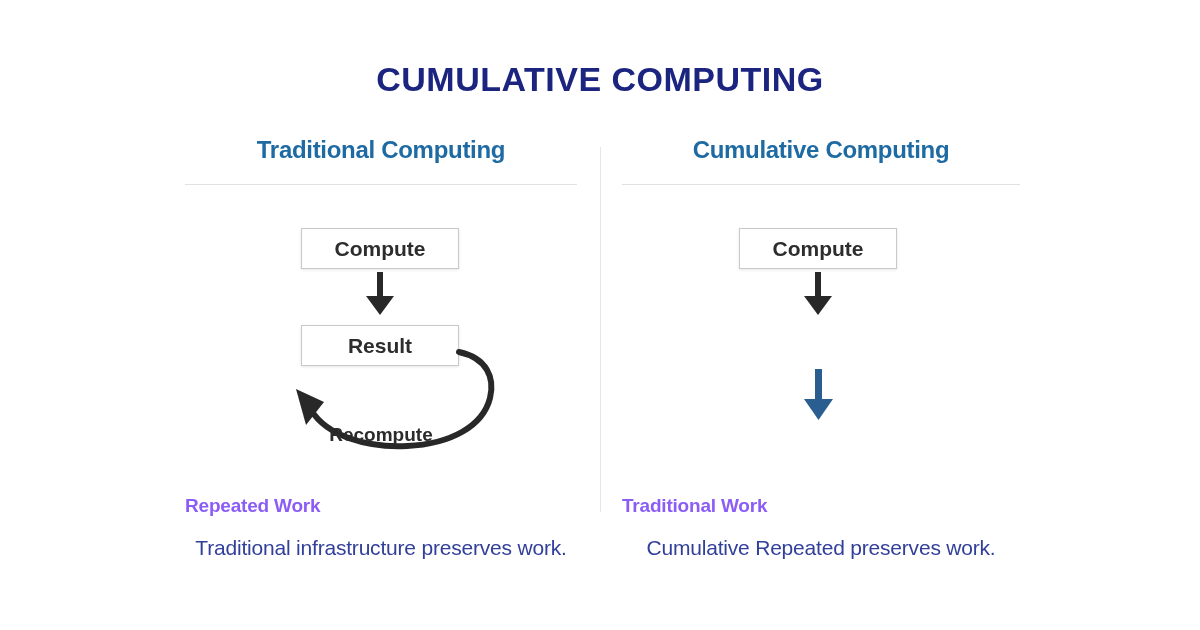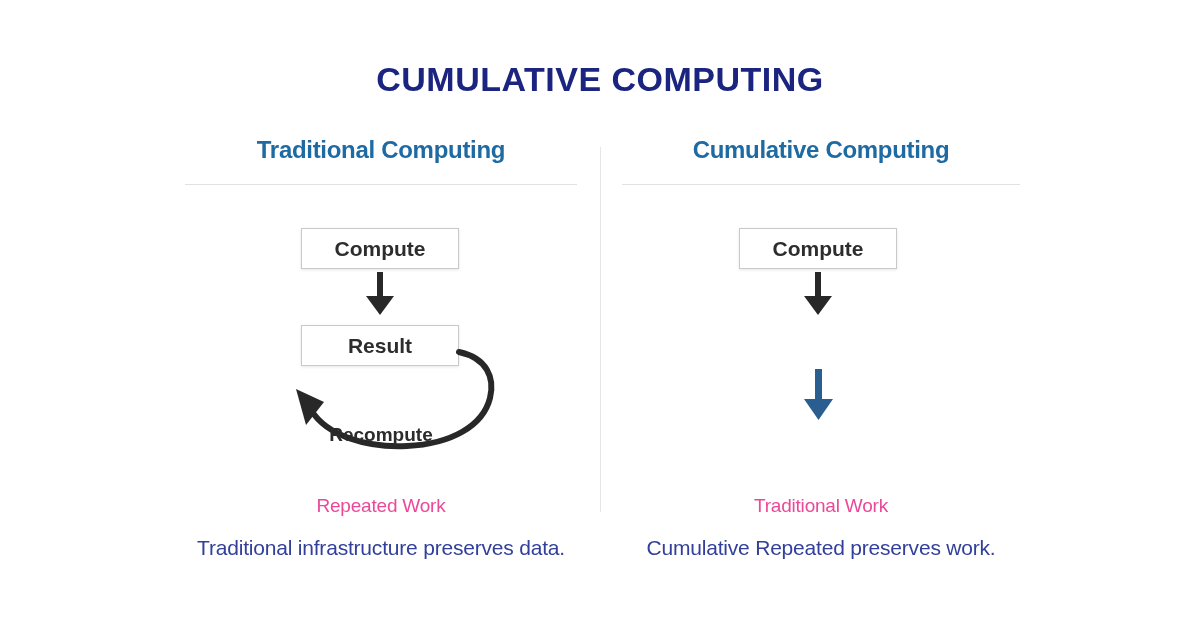--- a/index.html
+++ b/index.html
@@ -33,22 +33,22 @@
   .node-build{
     left:729px;top:426px;width:178px;height:39px;
     border:1px solid #b7cde0;color:#1f6aa5;font-size:19px;font-weight:700;
   }
   .arrow{position:absolute;}
   .loop-label{
     position:absolute;left:301px;top:396px;width:160px;text-align:center;
     font-size:19px;font-weight:700;color:#2b2b2b;margin-top:28px;
   }
   .summary{
-    position:absolute;top:495px;text-align:center;
-    font-size:19px;font-weight:400;color:#ec4899;letter-spacing:-.2px;
+    position:absolute;top:495px;text-align:left;
+    font-size:19px;font-weight:700;color:#8b5cf6;letter-spacing:-.2px;
   }
   .caption{
     position:absolute;top:536px;text-align:center;
     font-size:21px;font-weight:400;color:#32409b;letter-spacing:-.2px;
   }
 </style>
 </head>
 <body>
 
 <div class="canvas">
@@ -71,21 +71,21 @@
 
   <div class="node node-sm" style="left:301px;top:325px;">Result</div>
 
   <svg class="arrow" style="left:283px;top:336px;" width="225" height="128" viewBox="0 0 225 128">
     <path d="M 176 16 C 204 22, 212 42, 207 62 C 200 90, 168 108, 124 110 C 84 112, 44 100, 28 74" fill="none" stroke="#282828" stroke-width="6" stroke-linecap="round"></path>
     <polygon points="13,53 41,66 23,89" fill="#282828"></polygon>
   </svg>
   <div class="loop-label">Recompute</div>
 
   <div class="summary col-left">Repeated Work</div>
-  <div class="caption col-left">Traditional infrastructure preserves data.</div>
+  <div class="caption col-left">Traditional infrastructure preserves work.</div>
 
   <div class="node node-sm" style="left:739px;top:228px;">Compute</div>
 
   <svg class="arrow" style="left:800px;top:272px;" width="36" height="44" viewBox="0 0 36 44">
     <rect x="15" y="0" width="6" height="26" fill="#282828"></rect>
     <polygon points="4,24 32,24 18,43" fill="#282828"></polygon>
   </svg>
 
 
   <svg class="arrow" style="left:800px;top:369px;" width="36" height="52" viewBox="0 0 36 52">

